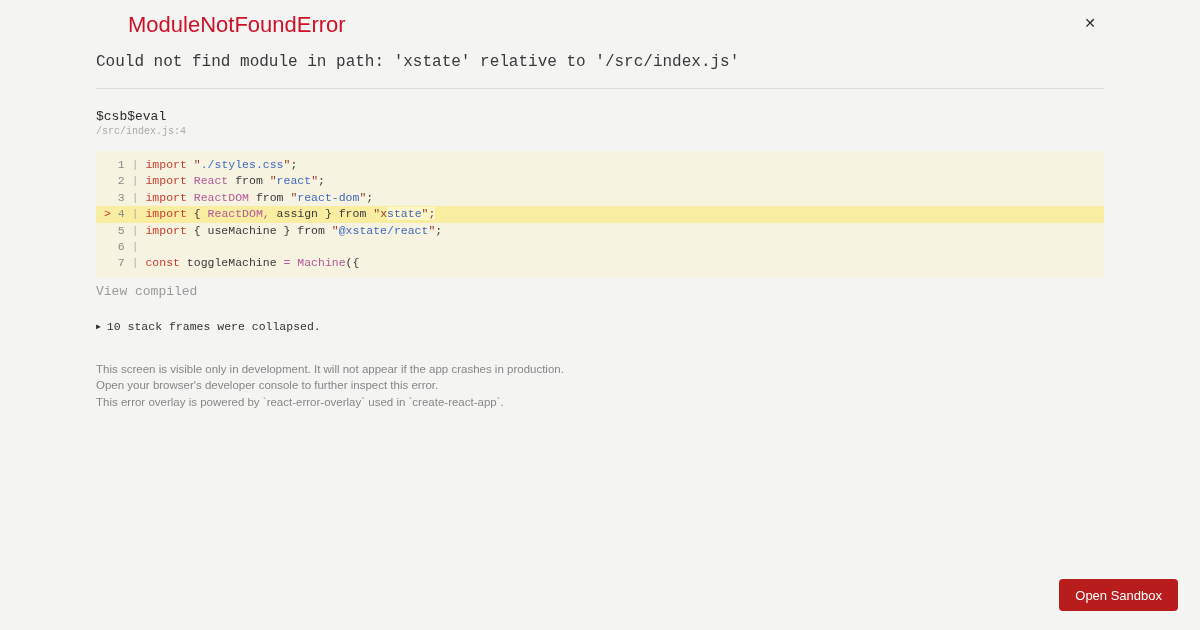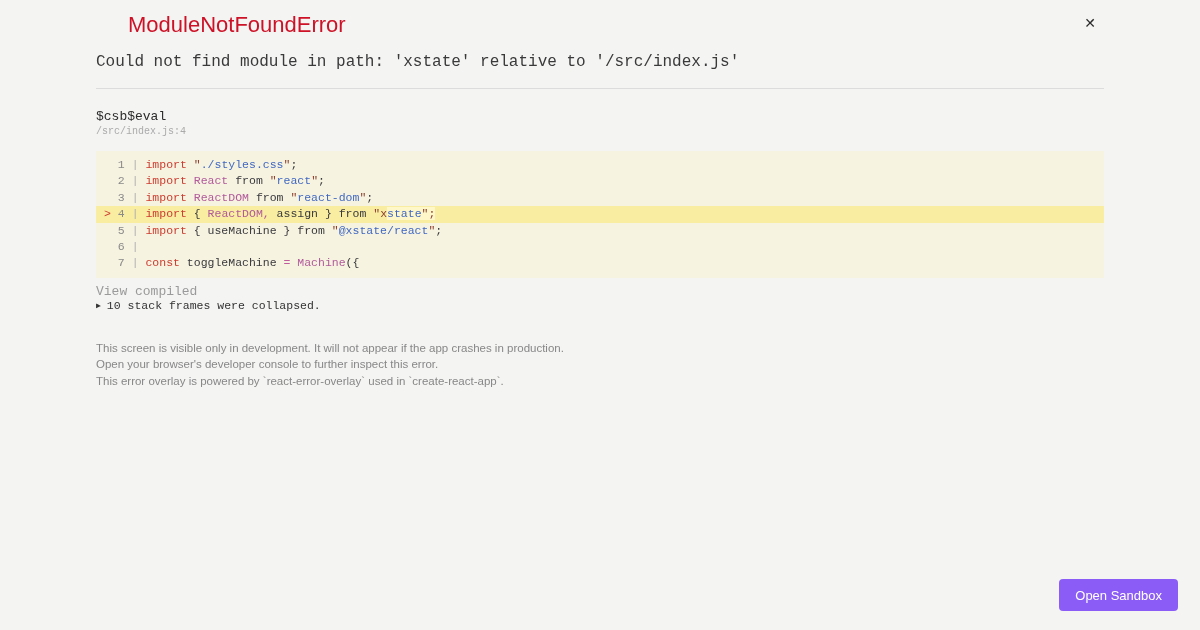--- a/index.html
+++ b/index.html
@@ -48,21 +48,21 @@
     height: 0;
   }
   .collapsed {
     font-family: "Liberation Mono", monospace;
     font-size: 11.5px;
     line-height: 13px;
     color: #333;
     cursor: pointer;
   }
   .collapsed-top { margin-top: 20px; }
-  .collapsed-bottom { }
+  .collapsed-bottom { margin-top: 21px; }
   .tri {
     font-size: 8px;
     color: #333;
     display: inline-block;
     vertical-align: 1px;
     margin-right: 6px;
   }
   .frame-fn {
     margin-top: 21px;
     font-family: "Liberation Mono", monospace;
@@ -113,21 +113,21 @@
   .footer {
     margin-top: 28px;
     font-size: 11.5px;
     line-height: 16.5px;
     color: #878787;
   }
   .open-sandbox {
     position: absolute;
     right: 22px;
     bottom: 19px;
-    background: #8b5cf6;
+    background: #b91c1c;
     color: #ffffff;
     border: none;
     border-radius: 4px;
     height: 32px;
     padding: 4px 16px;
     font-family: "Liberation Sans", sans-serif;
     font-size: 13px;
     cursor: pointer;
   }
 </style>

